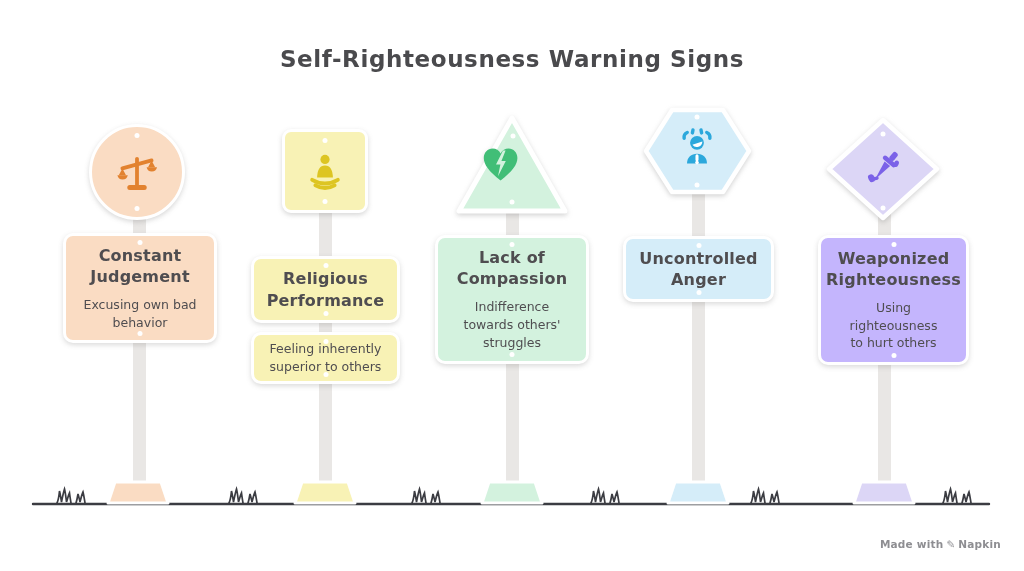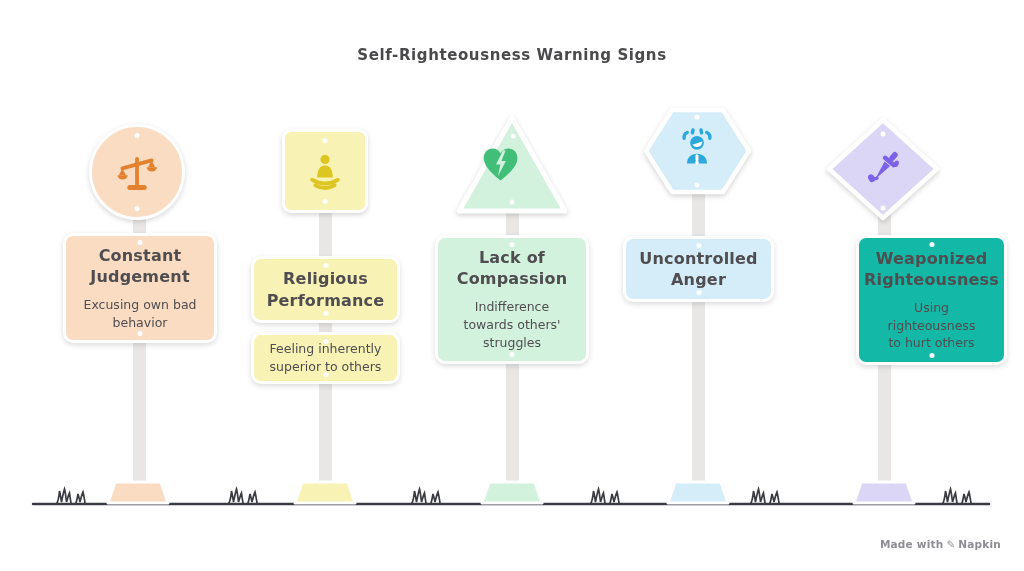--- a/index.html
+++ b/index.html
@@ -3,21 +3,21 @@
 <meta charset="utf-8">
 <style>
   html,body{margin:0;padding:0;background:#fff;}
   #canvas{
     position:relative;width:1024px;height:571px;background:#fff;overflow:hidden;
     font-family:"DejaVu Sans","Liberation Sans",sans-serif;
   }
   
   .page-title{
     position:absolute;left:0;right:0;top:46px;text-align:center;
-    font-size:15px;font-weight:bold;letter-spacing:.6px;
+    font-size:23px;font-weight:bold;letter-spacing:.6px;
   }
   
   .pole{position:absolute;width:13px;border-radius:3px;}
   
   .shape{position:absolute;box-sizing:border-box;display:flex;align-items:center;justify-content:center;}
   .shape.circle{border:3px solid #fff;border-radius:50%;box-shadow:0 2px 5px rgba(110,110,110,.28);}
   .shape.square{border:3px solid #fff;border-radius:9px;box-shadow:0 2px 5px rgba(110,110,110,.28);}
   .shape-svg{position:absolute;filter:drop-shadow(0 2px 2.5px rgba(110,110,110,.3));}
   .icon{display:flex;align-items:center;justify-content:center;}
   
@@ -154,21 +154,21 @@
           <rect x="8.1" y="5.9" width="7.8" height="2.3" rx="1.1"></rect>
           <path d="M10.2 8.6 L13.8 8.6 L12.3 18.6 Z"></path>
           <path d="M12.6 17.4 q-1.2 2.2-3.2 1.9" stroke="currentColor" stroke-width="1.7" fill="none" stroke-linecap="round"></path>
         </g>
         <ellipse cx="18.6" cy="9.4" rx="1.2" ry="1.7" transform="rotate(28 18.6 9.4)" fill="currentColor"></ellipse>
         <circle cx="16.9" cy="5.6" r="0.8" fill="currentColor"></circle>
         <ellipse cx="6.3" cy="16.6" rx="1.6" ry="2" transform="rotate(-24 6.3 16.6)" fill="currentColor"></ellipse>
       </svg>
     </g>
   </svg>
-  <div class="board" style="left: 856px; top: 235px; width: 151px; height: 130px; padding: 6px 12px; background: #14b8a6; text-align: center;">
+  <div class="board" style="left: 818px; top: 235px; width: 151px; height: 130px; padding: 6px 12px; background: #c4b5fd; text-align: center;">
     <div class="board-title">Weaponized Righteousness</div>
     <div class="board-desc" style="padding:0 12px;">Using righteousness to hurt others</div>
   </div>
 
   <svg class="ground-svg" width="1024" height="571" viewBox="0 0 1024 571" style="color: rgb(59, 60, 66);">
     <defs>
       <path id="tuft" fill="none" stroke="currentColor" stroke-width="1.7" stroke-linecap="round" d="M0 0 C1 -2 2 -7 2.5 -12 C3.5 -8 4 -4 4.5 -1 C5.5 -6 6.5 -11 7.5 -14 C8.5 -10 9 -5 9.5 -1 C10.5 -4 11.5 -8 12.5 -10 C13 -6 13.5 -3 14 0 M19 0 C20 -3 20.5 -6 21 -9 C22 -6 22.5 -3 23 -1 C24 -5 25 -9 26 -11 C27 -7 27.5 -3 28 0"></path>
     </defs>
     <path d="M33 504 C300 503 700 505 989 504" stroke="currentColor" stroke-width="2.4" stroke-linecap="round" fill="none"></path>
     <use href="#tuft" x="57" y="503"></use>

